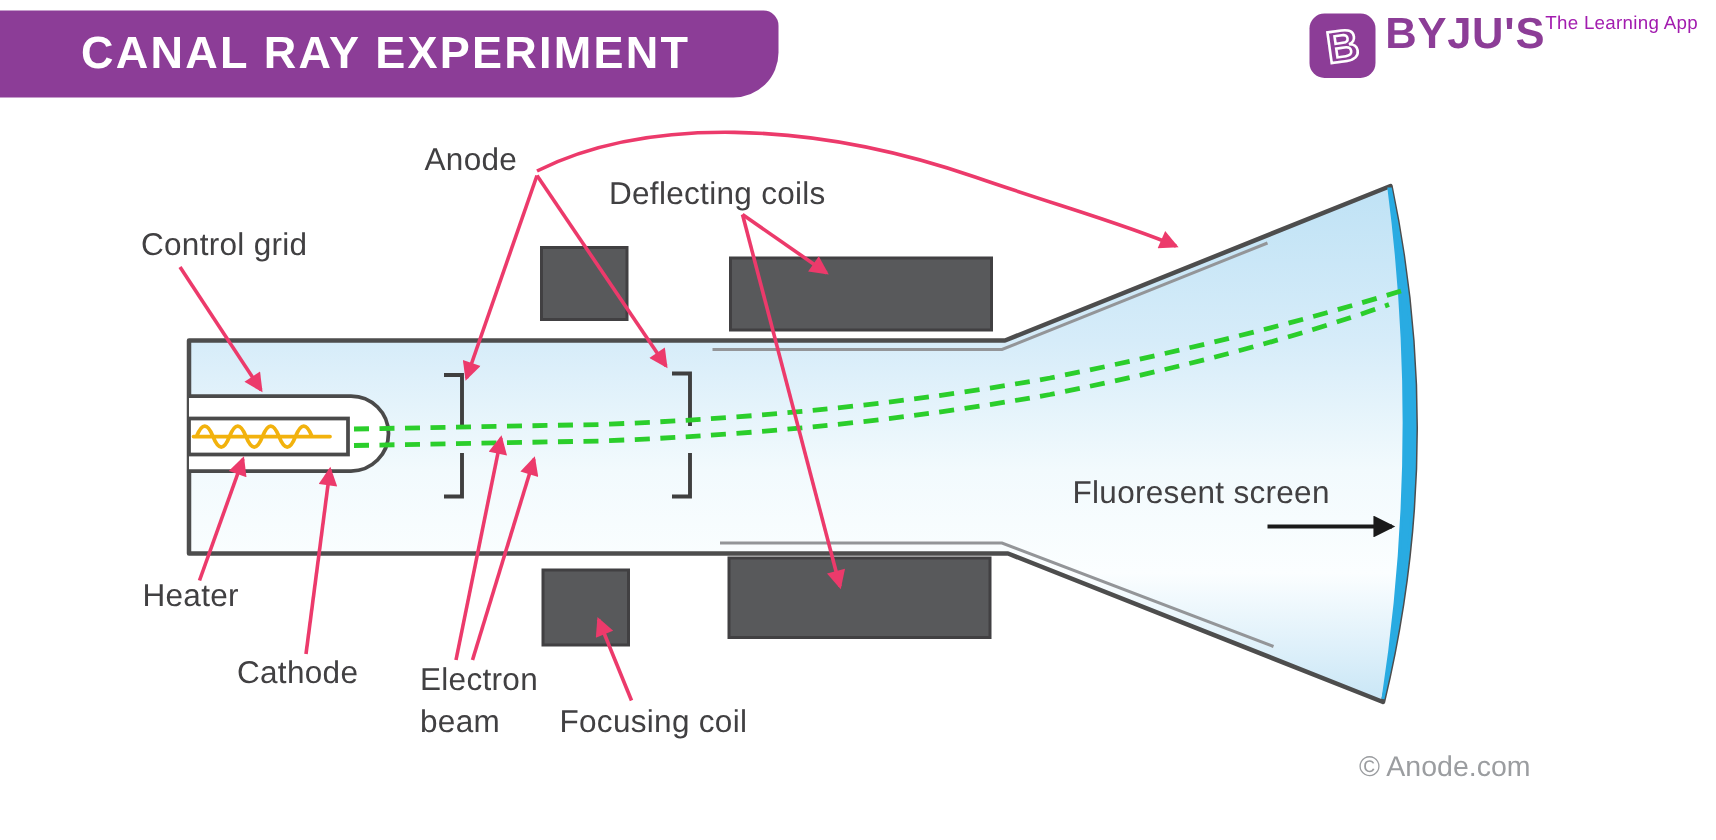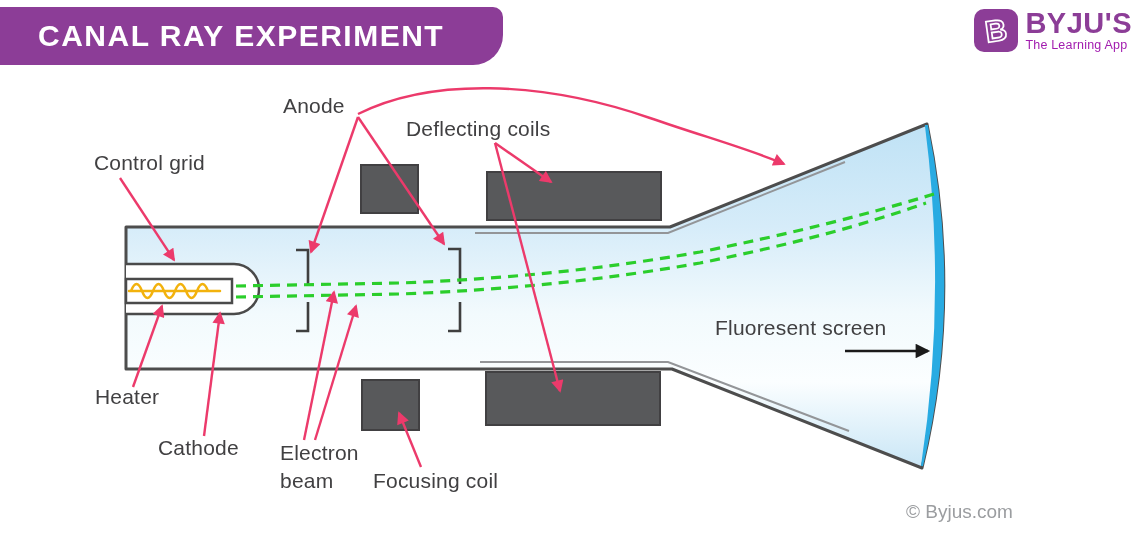--- a/index.html
+++ b/index.html
@@ -4,29 +4,29 @@
 <style>
   html,body{margin:0;padding:0;background:#fff;}
   #app{
     position:relative;width:1144px;height:560px;background:#ffffff;
     font-family:"Liberation Sans", sans-serif;overflow:hidden;
   }
   
   .banner{
     position:absolute;left:0;top:7px;width:503px;height:58px;
     background:#8C3D97;border-radius:0 10px 30px 0;
-    display:flex;align-items:center;
+    display:flex;align-items:center;padding-left:16px;
   }
   .banner span{
     padding-left:38px;color:#ffffff;font-size:30px;font-weight:bold;
     letter-spacing:1.5px;white-space:nowrap;
   }
   .logo{position:absolute;right:12px;top:8px;display:flex;align-items:flex-start;}
   .logo-badge{display:block;}
-  .logo-text{margin-left:6px;display:flex;flex-direction:column;}
+  .logo-text{margin-left:6px;display:flex;flex-direction:row;}
   .logo-brand{color:#8C3D97;font-size:29px;font-weight:bold;letter-spacing:0.5px;line-height:30px;}
   .logo-tagline{color:#a21caf;font-size:12.5px;margin-top:0px;letter-spacing:0.2px;}
   
   .diagram{position:absolute;left:0;top:0;width:1144px;height:560px;}
   .lbl{font-family:"Liberation Sans",sans-serif;font-size:21px;fill:#414042;letter-spacing:0.2px;}
   .copyright{
     position:absolute;left:906px;top:501px;color:#9b9da0;font-size:19px;
     font-family:"Liberation Sans",sans-serif;
   }
 </style>
@@ -111,14 +111,14 @@
     <text class="lbl" x="406" y="136">Deflecting coils</text>
     <text class="lbl" x="94" y="170">Control grid</text>
     <text class="lbl" x="95" y="404">Heater</text>
     <text class="lbl" x="158" y="455">Cathode</text>
     <text class="lbl" x="280" y="460">Electron</text>
     <text class="lbl" x="280" y="488">beam</text>
     <text class="lbl" x="373" y="488">Focusing coil</text>
     <text class="lbl" x="715" y="335">Fluoresent screen</text>
   </svg>
 
-  <div class="copyright">© Byjus.com</div>
+  <div class="copyright">© Anode.com</div>
 </div>
 
 </body></html>

